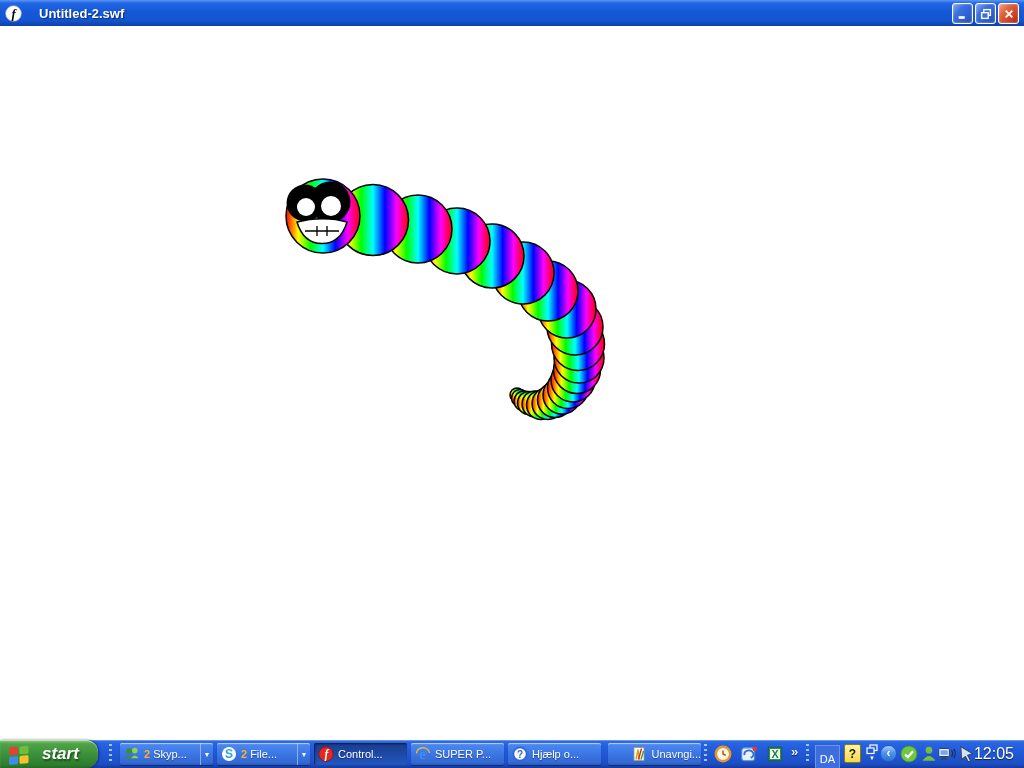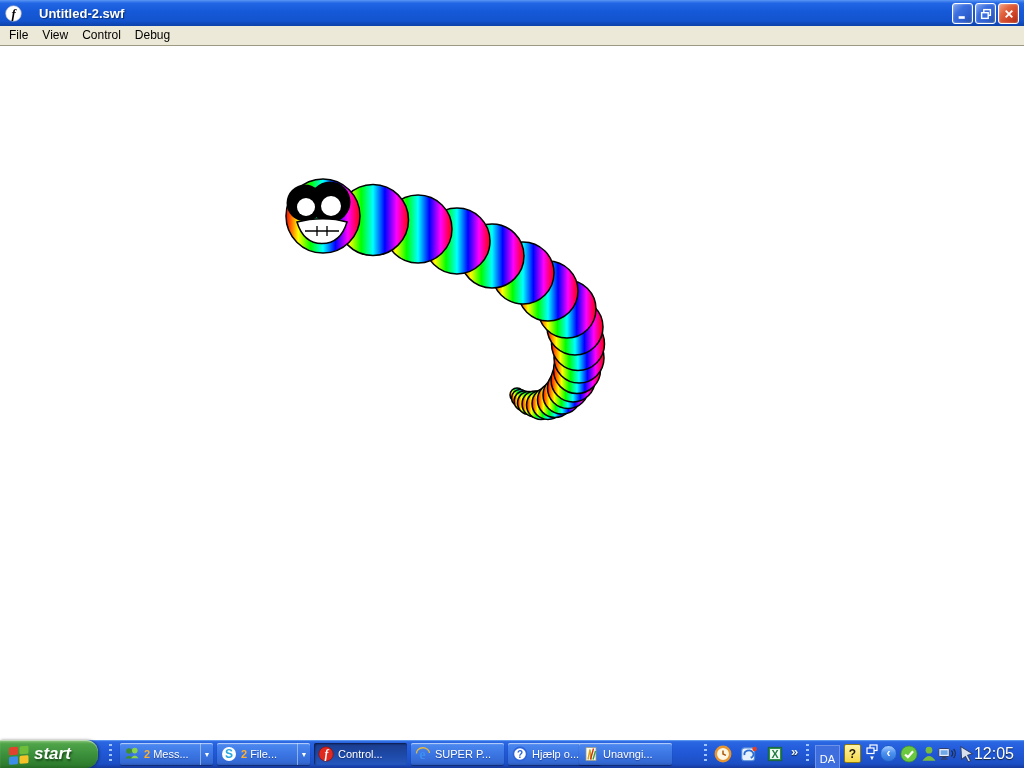--- a/index.html
+++ b/index.html
@@ -43,21 +43,21 @@
   
   .taskbar {
     position:absolute; left:0; top:740px; width:1024px; height:28px;
     background:linear-gradient(180deg,#6FA8F8 0%,#2A66E2 6%,#2159D8 42%,#1C4FC4 85%,#15389C 100%);
   }
   .start-btn {
     position:absolute; left:0; top:0; width:98px; height:28px;
     border-radius:0 12px 12px 0;
     background:linear-gradient(180deg,#8CC77E 0%,#4FA348 14%,#3D923D 48%,#2E7D2E 88%,#256B25 100%);
     box-shadow:1px 0 3px rgba(0,0,0,.45), inset 0 1px 1px rgba(255,255,255,.5);
-    display:flex; align-items:center; padding-left:8px; gap:4px;
+    display:flex; align-items:center; padding-left:8px; gap:12px;
   }
   .start-label { color:#fff; font-size:17px; font-weight:bold; font-style:italic; text-shadow:1px 2px 2px #1A4A1A; padding-right:6px; }
   .start-flag { width:22px; height:20px; }
 
   .tb-sep {
     position:absolute; top:4px; width:3px; height:20px;
     background:repeating-linear-gradient(180deg,#9FC4F9 0 2px, rgba(0,0,0,0) 2px 5px);
   }
   .tb-btn {
     position:absolute; top:3px; width:93px; height:22px; border-radius:2px;
@@ -131,26 +131,20 @@
           </svg>
       </div>
       <div class="wc-btn close">
         <svg viewBox="0 0 16 16">
             <path d="M4.2 4.2 L11.8 11.8 M11.8 4.2 L4.2 11.8" stroke="#fff" stroke-width="2.1"></path>
           </svg>
       </div>
     </div>
   </div>
 
-  <div class="menubar" id="menubar">
-      <span class="menu-item">File</span>
-      <span class="menu-item">View</span>
-      <span class="menu-item">Control</span>
-      <span class="menu-item">Debug</span>
-    </div>
 
   <div class="stage" id="stage">
       <svg width="1024" height="693" viewBox="0 47 1024 693">
      <defs>
           <linearGradient id="rainbow" x1="0" y1="0" x2="1" y2="0">
             <stop offset="0.0%" stop-color="#FF0000"></stop>
             <stop offset="16.7%" stop-color="#FFFF00"></stop>
             <stop offset="33.3%" stop-color="#00FF00"></stop>
             <stop offset="50.0%" stop-color="#00FFFF"></stop>
             <stop offset="66.7%" stop-color="#0000FF"></stop>
@@ -212,21 +206,21 @@
         <div class="tb-btn" style="left: 120px;">
           <span class="tb-ico">
             <svg viewBox="0 0 16 16">
               <circle cx="5" cy="5" r="2.8" fill="#3E8E2A"></circle>
               <path d="M1.2 12.5 q3.8 -5.5 7.6 0 z" fill="#3E8E2A"></path>
               <circle cx="10.8" cy="4.6" r="2.8" fill="#8CD445"></circle>
               <path d="M7 12.2 q3.8 -5.5 7.6 0 z" fill="#8CD445"></path>
             </svg>
           </span>
           <span class="tb-count">2</span>
-          <span class="tb-label">Mess...</span>
+          <span class="tb-label">Skyp...</span>
           <span class="tb-drop">▼</span>
         </div>
         <div class="tb-btn" style="left: 217px;">
           <span class="tb-ico">
             <svg viewBox="0 0 16 16">
               <circle cx="8" cy="8" r="7" fill="#fff"></circle>
               <text x="8" y="12.4" font-size="12" font-weight="bold" text-anchor="middle" fill="#28A8E0" font-family="'Liberation Sans',sans-serif">S</text>
             </svg>
           </span>
           <span class="tb-count">2</span>
@@ -254,21 +248,21 @@
         </div>
         <div class="tb-btn" style="left: 508px;">
           <span class="tb-ico">
             <svg viewBox="0 0 16 16">
               <circle cx="8" cy="8" r="6.6" fill="#fff" stroke="#2E62D8" stroke-width="1.6"></circle>
               <text x="8" y="11.6" font-size="10" font-weight="bold" text-anchor="middle" fill="#2E62D8">?</text>
             </svg>
           </span>
           <span class="tb-label">Hjælp o...</span>
         </div>
-        <div class="tb-btn" style="left: 579px;">
+        <div class="tb-btn" style="left: 608px; justify-content: flex-end;">
           <span class="tb-ico">
             <svg viewBox="0 0 16 16">
               <rect x="3" y="1.5" width="10" height="13" fill="#FFFDF0" stroke="#998" stroke-width="0.8"></rect>
               <path d="M5 13.5 L7 3.5 L8.2 13.5" stroke="#D8A018" stroke-width="1.4" fill="none"></path>
               <path d="M7.5 13.5 L10.5 2.5" stroke="#C83018" stroke-width="1.4"></path>
               <path d="M10 13.5 L12.5 5" stroke="#3E9E3E" stroke-width="1.4"></path>
             </svg>
           </span>
           <span class="tb-label">Unavngi...</span>
         </div>

